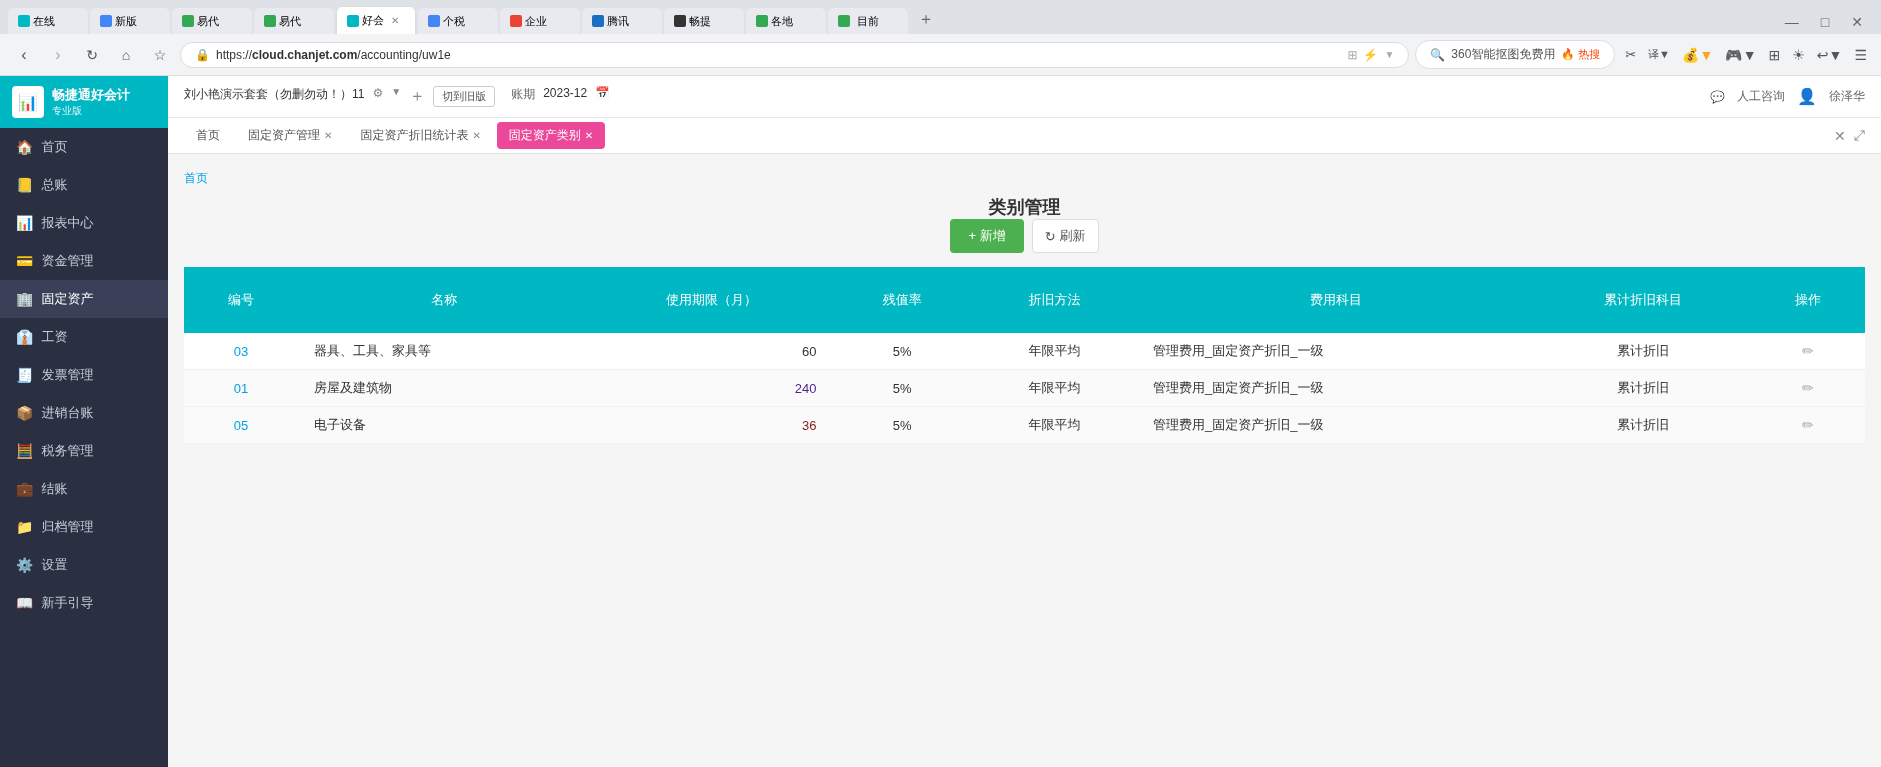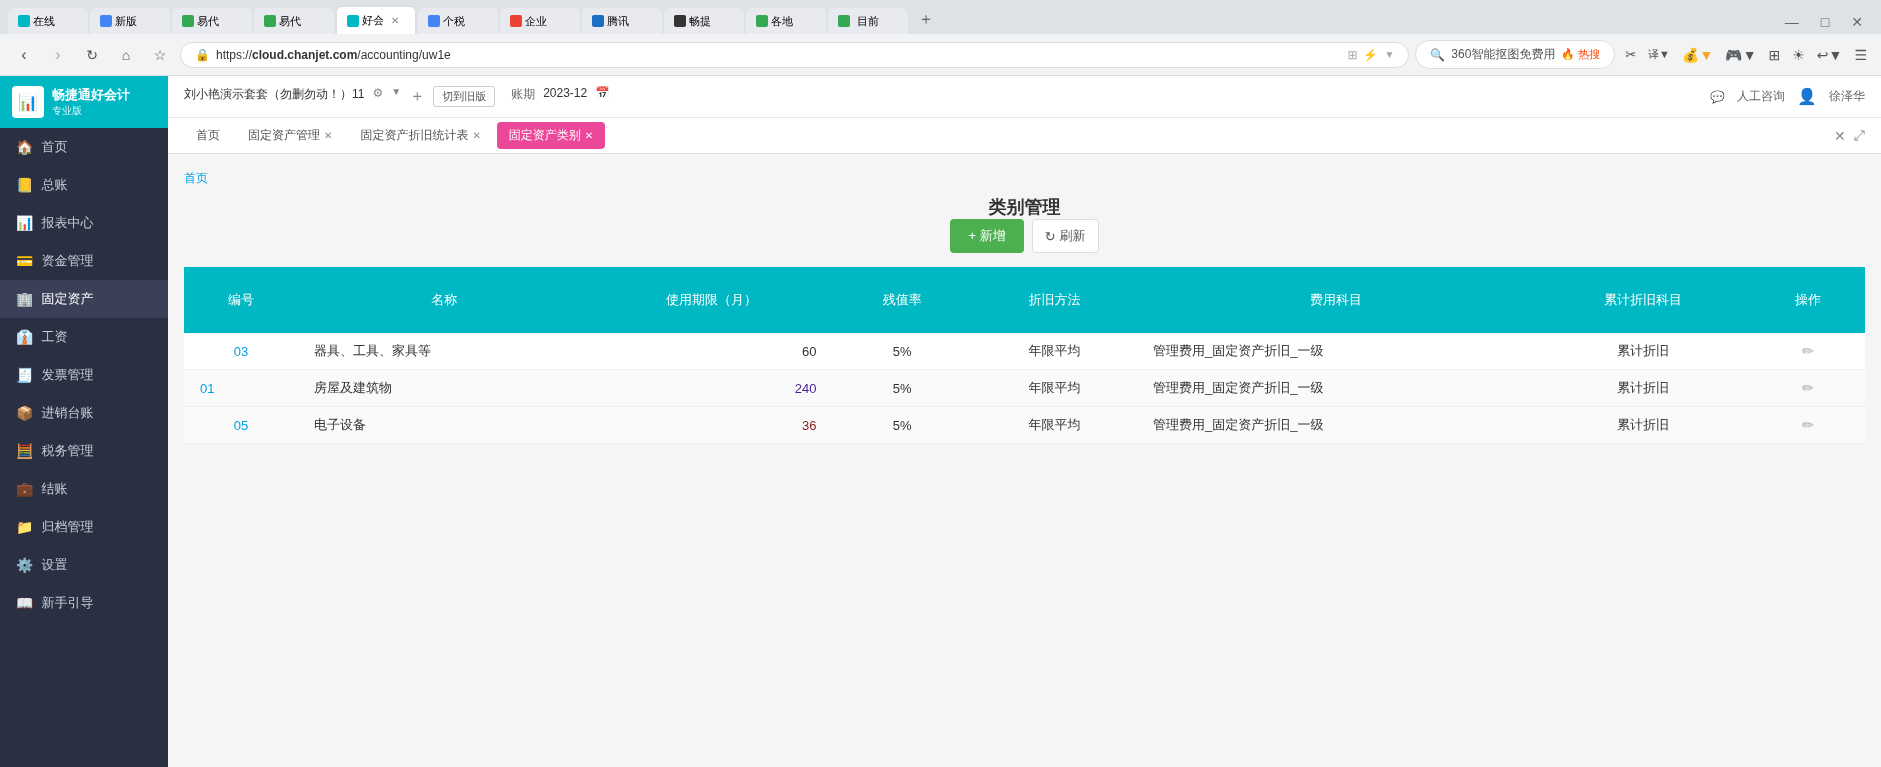--- a/index.html
+++ b/index.html
@@ -239,21 +239,21 @@
     <td style="padding:9px 16px;font-size:13px;color:#333;text-align:right;">60</td>
     <td style="padding:9px 16px;font-size:13px;color:#333;text-align:center;">5%</td>
     <td style="padding:9px 16px;font-size:13px;color:#333;text-align:center;">年限平均</td>
     <td style="padding:9px 16px;font-size:13px;color:#333;text-align:left;">管理费用_固定资产折旧_一级</td>
     <td style="padding:9px 16px;font-size:13px;color:#333;text-align:center;">累计折旧</td>
     <td style="padding:9px 16px;font-size:13px;text-align:center;">
       <span style="color:#aaa;cursor:pointer;font-size:14px;">✏</span>
     </td>
   </tr>
             <tr style="border-bottom: 1px solid rgb(240, 240, 240); background: rgb(250, 250, 250);">
-    <td style="padding:9px 16px;font-size:13px;color:#00a0e9;cursor:pointer;">01</td>
+    <td style="padding:9px 16px;font-size:13px;color:#00a0e9;text-align:center;cursor:pointer;">01</td>
     <td style="padding:9px 16px;font-size:13px;color:#333;text-align:left;">房屋及建筑物</td>
     <td style="padding:9px 16px;font-size:13px;color:#4c1d95;text-align:right;">240</td>
     <td style="padding:9px 16px;font-size:13px;color:#333;text-align:center;">5%</td>
     <td style="padding:9px 16px;font-size:13px;color:#333;text-align:center;">年限平均</td>
     <td style="padding:9px 16px;font-size:13px;color:#333;text-align:left;">管理费用_固定资产折旧_一级</td>
     <td style="padding:9px 16px;font-size:13px;color:#333;text-align:center;">累计折旧</td>
     <td style="padding:9px 16px;font-size:13px;text-align:center;">
       <span style="color:#aaa;cursor:pointer;font-size:14px;">✏</span>
     </td>
   </tr>

